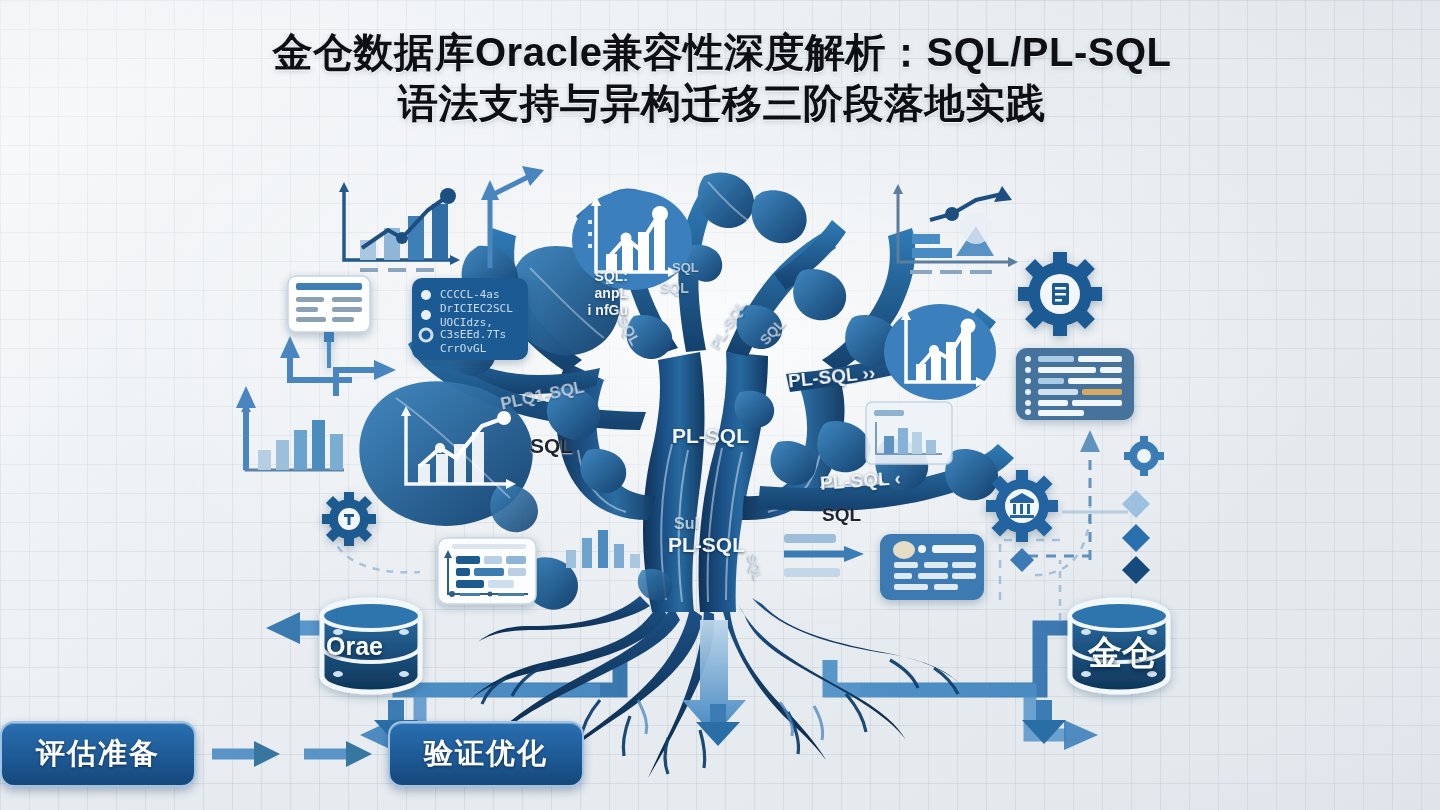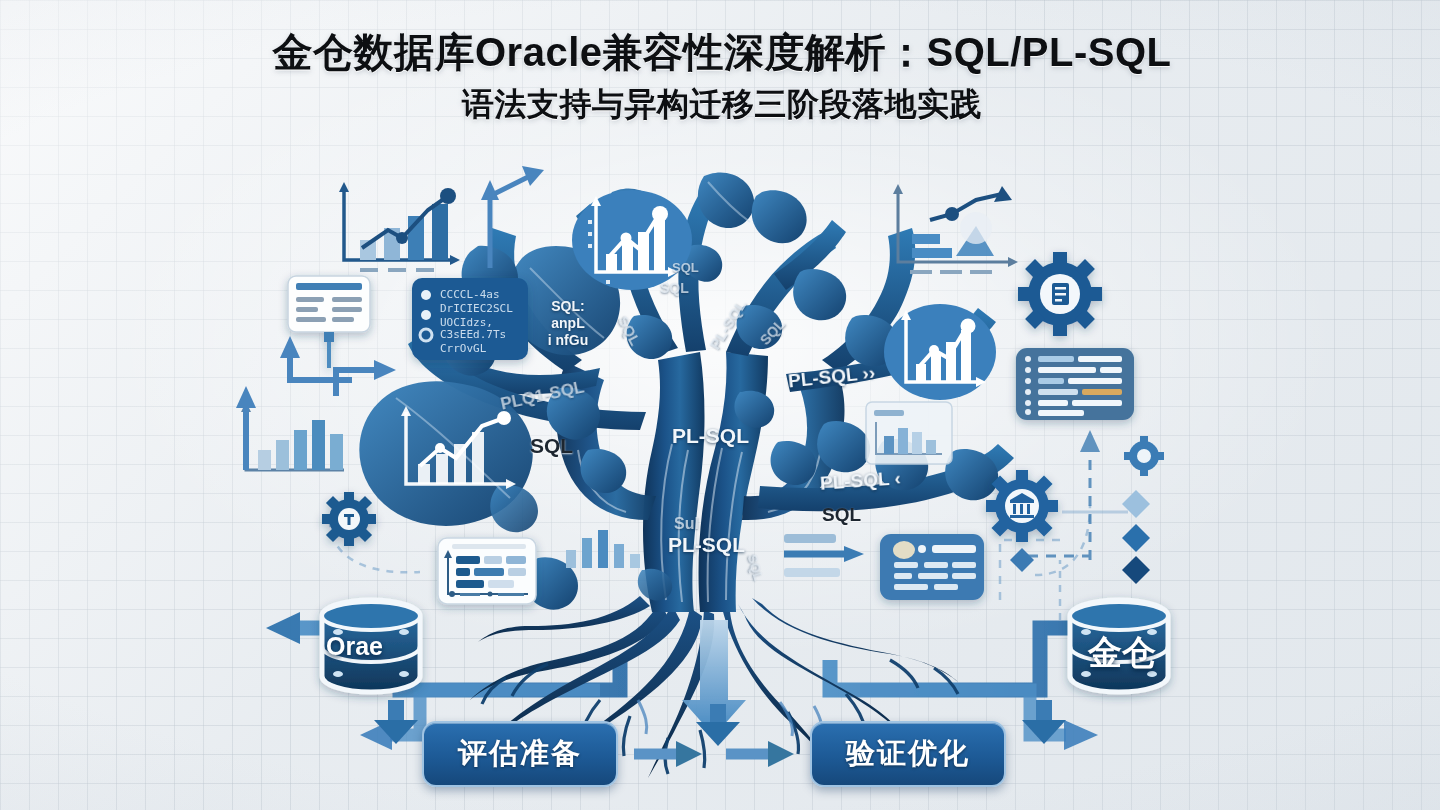--- a/index.html
+++ b/index.html
@@ -26,29 +26,29 @@
   }
   
   #title{
     position:absolute;left:4px;right:0;top:26px;text-align:center;z-index:40;
     color:#0d0f12;
     font-weight:bold;
     letter-spacing:.5px;
     text-shadow:0 1px 0 rgba(255,255,255,.85), 0 2px 5px rgba(120,132,146,.35);
   }
   #title .l1{display:block;font-size:40px;line-height:52px;}
-  #title .l2{display:block;font-size:32px;line-height:52px;}
+  #title .l2{display:block;font-size:40px;line-height:52px;font-family:Liberation Serif, serif;}
 
   
   #art{position:absolute;left:0;top:0;width:1440px;height:810px;z-index:10;}
 
   
   #process{
     position:absolute;left:0;right:12px;bottom:16px;height:80px;z-index:45;
-    display:flex;align-items:center;justify-content:center;gap:8px;
+    display:flex;align-items:center;gap:8px;
   }
   .pbox{
     width:192px;height:62px;border-radius:14px;
     background:linear-gradient(180deg,#2a6fb0 0%,#1d5a96 55%,#16487b 100%);
     border:2px solid #9fc3e2;
     box-shadow:0 4px 10px rgba(25,60,100,.35), inset 0 1px 0 rgba(255,255,255,.35);
     display:flex;align-items:center;justify-content:center;
     color:#fff;font-size:29px;font-weight:bold;letter-spacing:2px;
     text-shadow:0 1px 3px rgba(0,0,0,.45);
   }
@@ -610,21 +610,21 @@
     <span class="tlabel tl-dark tl-blur" style="left:822px;top:504px;font-size:19px;">SQL</span>
     <span class="tlabel tl-dark" style="left:530px;top:434px;font-size:21px;">SQL</span>
     <span class="tlabel tl-ghost tl-blur" style="left:500px;top:386px;font-size:17px;transform:rotate(-12deg);">PLQ1-SQL</span>
     <span class="tlabel tl-ghost tl-blur" style="left:660px;top:280px;font-size:14px;">SQL</span>
     <span class="tlabel tl-ghost tl-blur" style="left:614px;top:322px;font-size:15px;transform:rotate(62deg);">SQL</span>
     <span class="tlabel tl-ghost tl-blur" style="left:700px;top:316px;font-size:15px;transform:rotate(-58deg);">PL-SQL</span>
     <span class="tlabel tl-ghost tl-blur" style="left:758px;top:324px;font-size:14px;transform:rotate(-48deg);">SQL</span>
     <span class="tlabel tl-ghost tl-blur" style="left:742px;top:560px;font-size:13px;transform:rotate(74deg);">SQL</span>
     <span class="tlabel tl-ghost tl-blur" style="left:672px;top:260px;font-size:13px;">SQL</span>
 
-    <div class="tlabel tl-white tl-blur" style="left:528px;top:268px;font-size:14px;line-height:17px;text-align:center;width:80px;margin-top:30px;">
+    <div class="tlabel tl-white tl-blur" style="left:548px;top:268px;font-size:14px;line-height:17px;text-align:right;width:80px;">
       <span>SQL:</span><br>
       <span>anpL</span><br>
       <span>i nfGu</span>
     </div>
 
     <span class="tlabel" style="left:326px;top:632px;font-size:25px;color:#ffffff;text-shadow:0 2px 4px rgba(0,30,60,.8);">Orae</span>
     <span class="tlabel" style="left:1088px;top:630px;font-size:34px;color:#ffffff;text-shadow:0 2px 4px rgba(0,30,60,.8);">金仓</span>
   </div>
 
   <div id="process">

